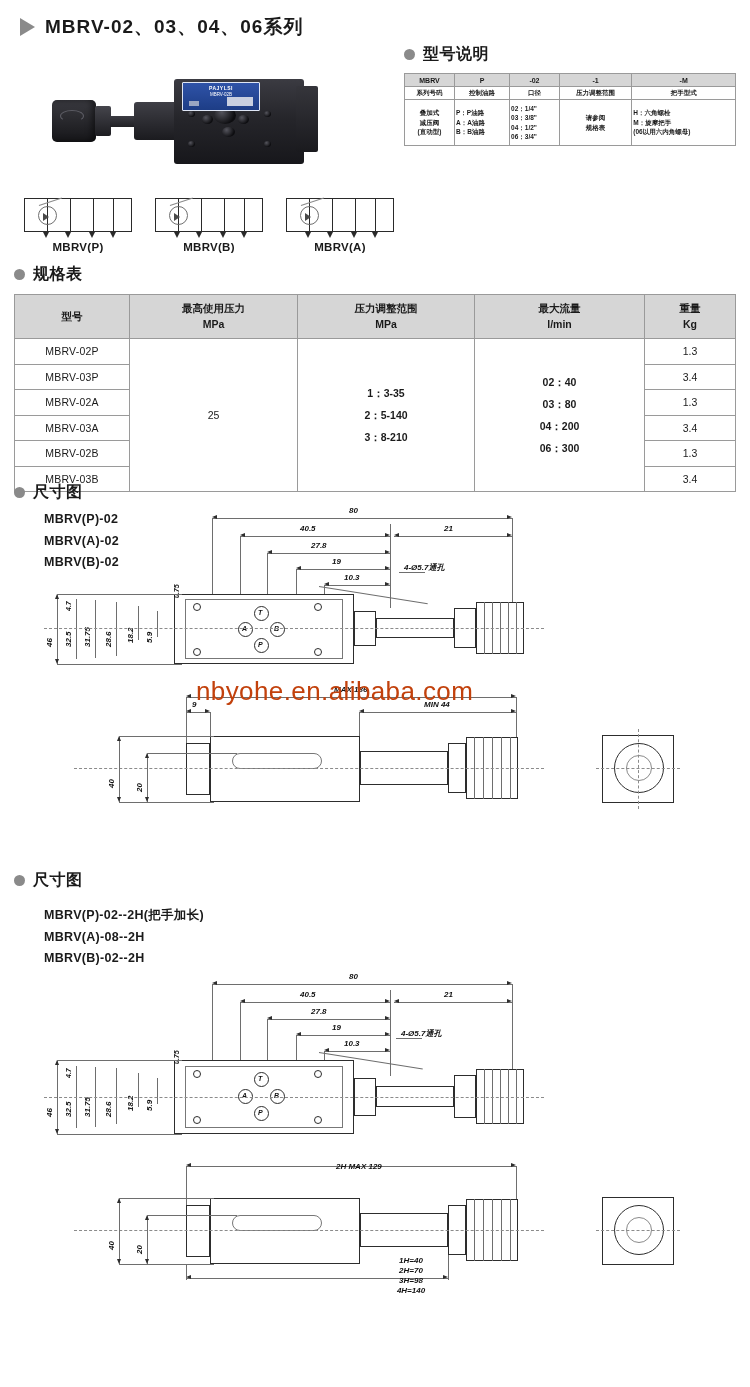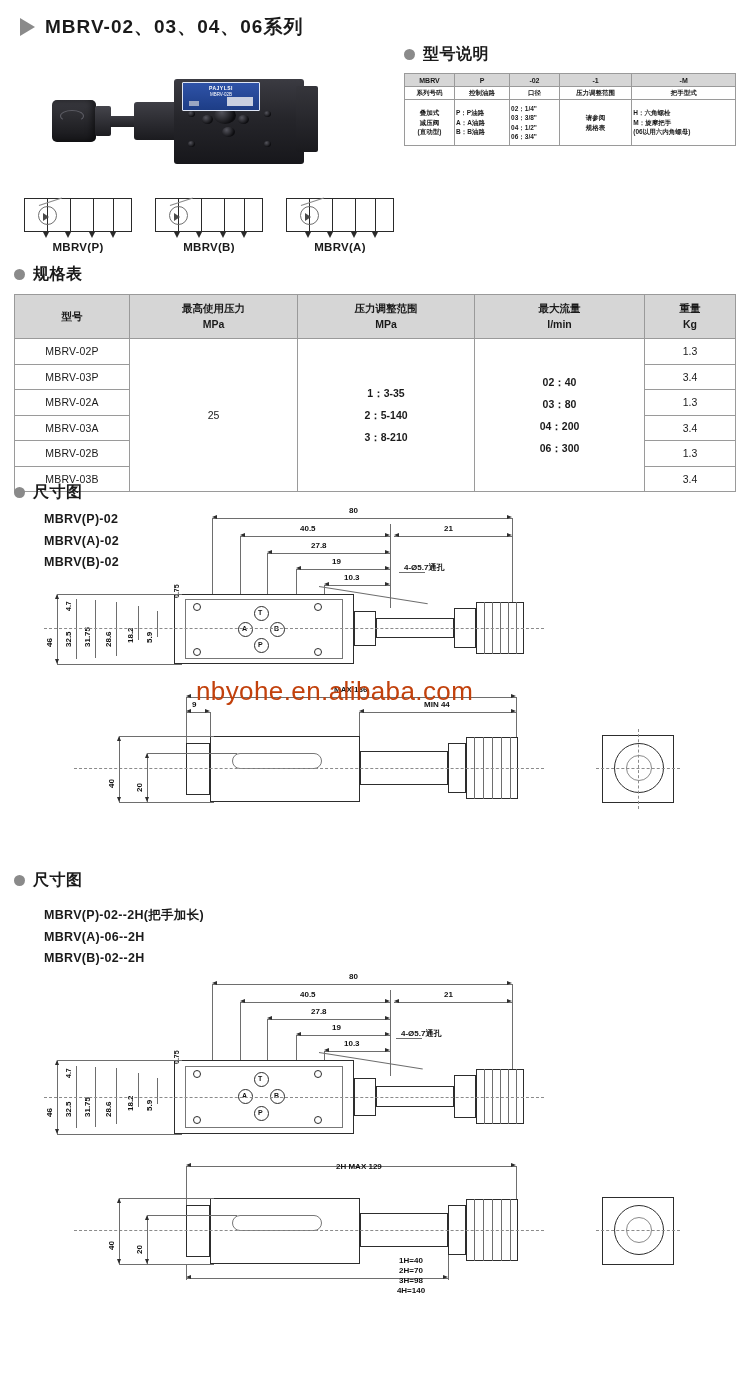--- a/index.html
+++ b/index.html
@@ -92,21 +92,21 @@
   #spec-tbl tbody td { height:25.5px; font-size:10.5px; }
   #spec-tbl .modelcell { font-weight:normal; letter-spacing:.2px; }
   #spec-tbl .multi { line-height:2.1; font-weight:bold; }
 
   
   .dim-sect .sect-head { margin-bottom:6px; }
   .model-list { margin-left:30px; font-size:12.5px; font-weight:bold; line-height:1.72; letter-spacing:.3px;}
   #dim1 { position:absolute; left:14px; top:482px; width:722px; }
   #dim2 { position:absolute; left:14px; top:870px; width:722px; }
 
-  .dwg { position:relative; }
+  .dwg { position:relative;font-style:italic; }
   .ln { position:absolute; background:#2d2d2d; }
   .h { height:1px; } .v { width:1px; }
   .thin { background:#6e6e6e; }
   .dash { position:absolute; height:0; border-top:1px dashed #8b8b8b; }
   .rect { position:absolute; border:1.2px solid #2d2d2d; background:#fff; }
   .rect.light { border-color:#777; }
   .circ { position:absolute; border:1.2px solid #2d2d2d; border-radius:50%; background:#fff;}
   .dimtxt { position:absolute; font-size:8px; font-weight:bold; color:#111; white-space:nowrap;}
   .dimtxt.vert { transform:rotate(-90deg); transform-origin:left bottom; }
   .dimtxt.sm { font-size:7px; }
@@ -485,21 +485,21 @@
   </div>
 </div>
 
 <div id="dim2" class="dim-sect">
   <div class="sect-head">
     <span class="bullet-dot"></span>
     <span class="sect-title">尺寸图</span>
   </div>
   <div class="model-list" style="margin-top:14px;">
     <div>MBRV(P)-02--2H(把手加长)</div>
-    <div>MBRV(A)-06--2H</div>
+    <div>MBRV(A)-08--2H</div>
     <div>MBRV(B)-02--2H</div>
   </div>
 
   <div class="dwg" style="height:190px; margin-top:-10px;">
     <div class="ln h thin" style="left:198px; top:24px; width:300px;"></div>
     <span class="arrowL" style="left:198px;top:21.5px;"></span>
     <span class="arrowR" style="left:493px;top:21.5px;"></span>
     <div class="dimtxt" style="left:335px;top:12px;">80</div>
     <div class="ln v thin" style="left:198px;top:24px;height:92px;"></div>
     <div class="ln v thin" style="left:498px;top:24px;height:92px;"></div>

